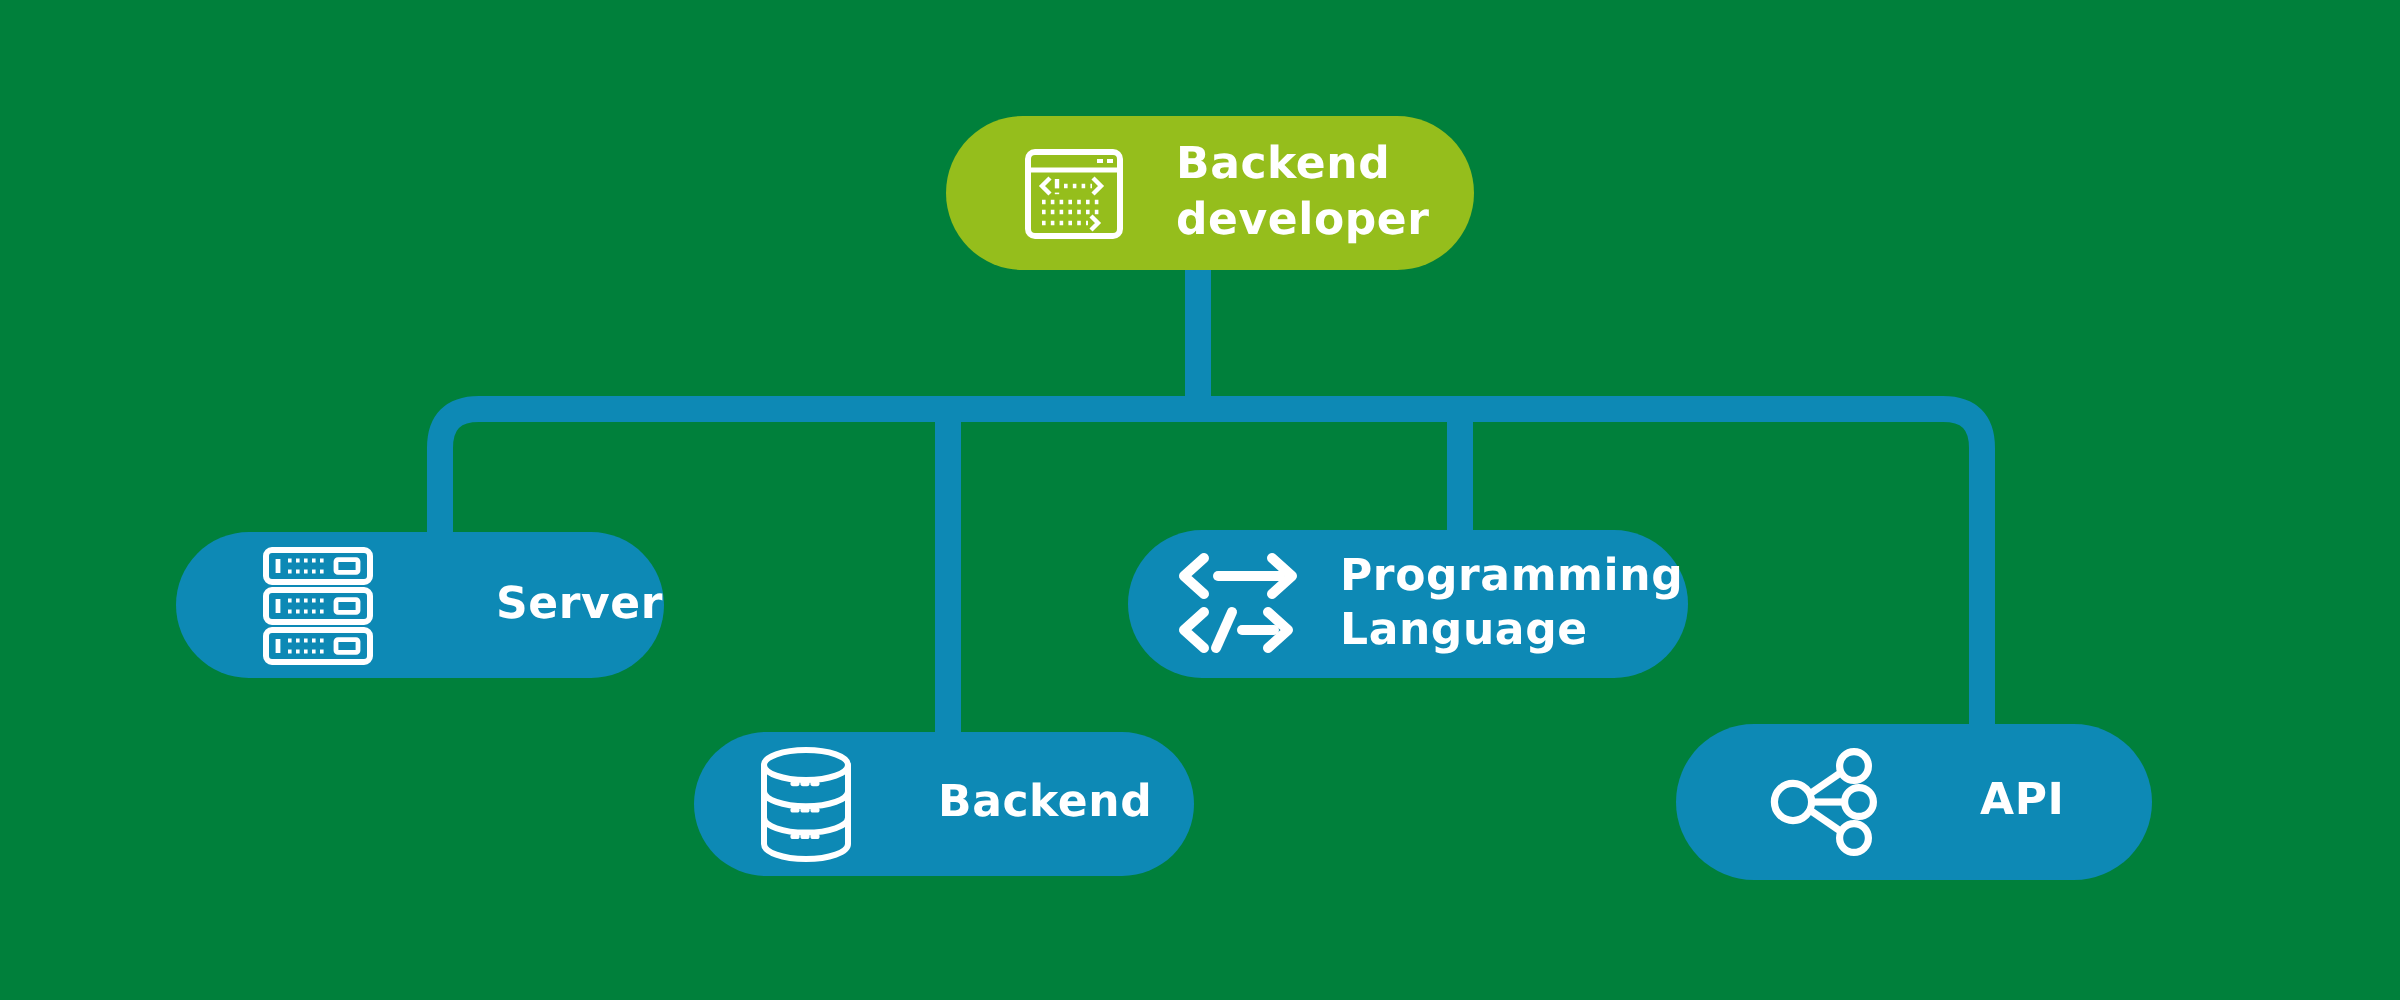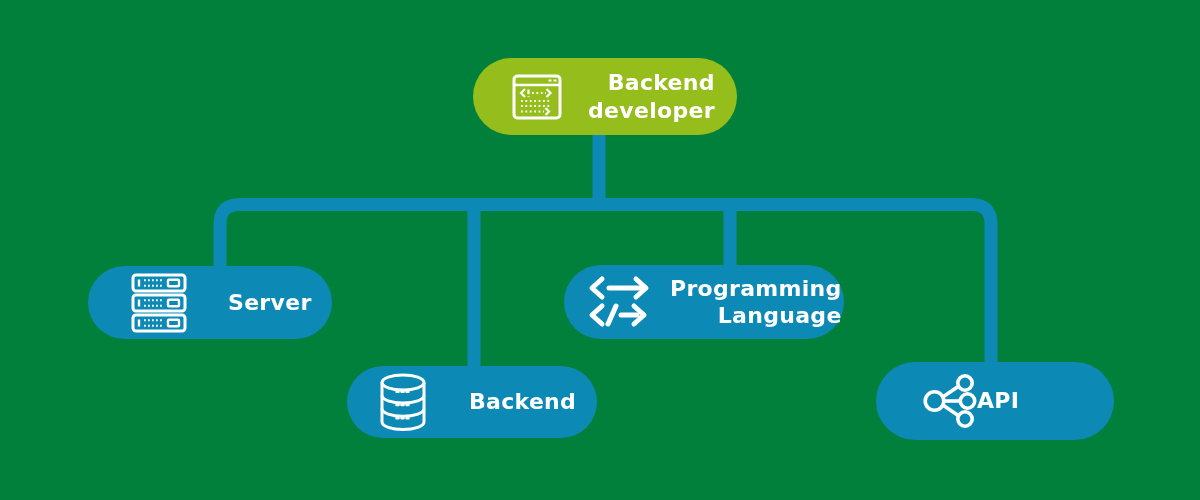--- a/index.html
+++ b/index.html
@@ -10,38 +10,37 @@
     overflow:hidden;
     font-family:"DejaVu Sans","Liberation Sans",sans-serif;
   }
   .connectors{position:absolute;left:0;top:0;z-index:0;}
   .connectors path{stroke:#0D89B5;stroke-width:13;fill:none;}
   .node{
     position:absolute;z-index:1;
     display:flex;align-items:center;
     background:#0D89B5;color:#FFFFFF;
     box-sizing:border-box;
-    text-align:right;
   }
   .node .label{
     font-weight:bold;font-size:22px;line-height:1.25;
     white-space:pre-line;letter-spacing:0.3px;
   }
   .node .icon{display:flex;align-items:center;justify-content:center;flex:0 0 auto;}
   .icon svg{display:block;}
   .icon path,.icon rect,.icon ellipse,.icon circle,.icon line{stroke:#FFFFFF;fill:none;}
 
   .node-backend{
     left:473px;top:58px;width:264px;height:77px;border-radius:39px;
     background:#95BE1C;padding-left:38px;gap:25px;
   }
-  .node-server{left:88px;top:266px;width:244px;height:73px;border-radius:37px;padding-left:42px;gap:40px;}
+  .node-server{left:88px;top:266px;width:244px;height:73px;border-radius:37px;padding-left:42px;gap:60px;}
   .node-database{left:347px;top:366px;width:250px;height:72px;border-radius:36px;padding-left:31px;gap:41px;}
   .node-programming{left:564px;top:265px;width:280px;height:74px;border-radius:37px;padding-left:24px;gap:16px;}
-  .node-api{left:876px;top:362px;width:238px;height:78px;border-radius:39px;padding-left:47px;}
+  .node-api{left:838px;top:362px;width:238px;height:78px;border-radius:39px;padding-left:47px;gap:51px;}
 </style>
 </head>
 <body>
 
 <div class="canvas">
 
   <svg class="connectors" width="1200" height="500" viewBox="0 0 1200 500" aria-hidden="true">
     <path d="M 220 272 V 224 Q 220 204.5 239.5 204.5 H 971.5 Q 991 204.5 991 224 V 368"></path>
     <path d="M 599 126 V 211"></path>
     <path d="M 474 205 V 374"></path>

